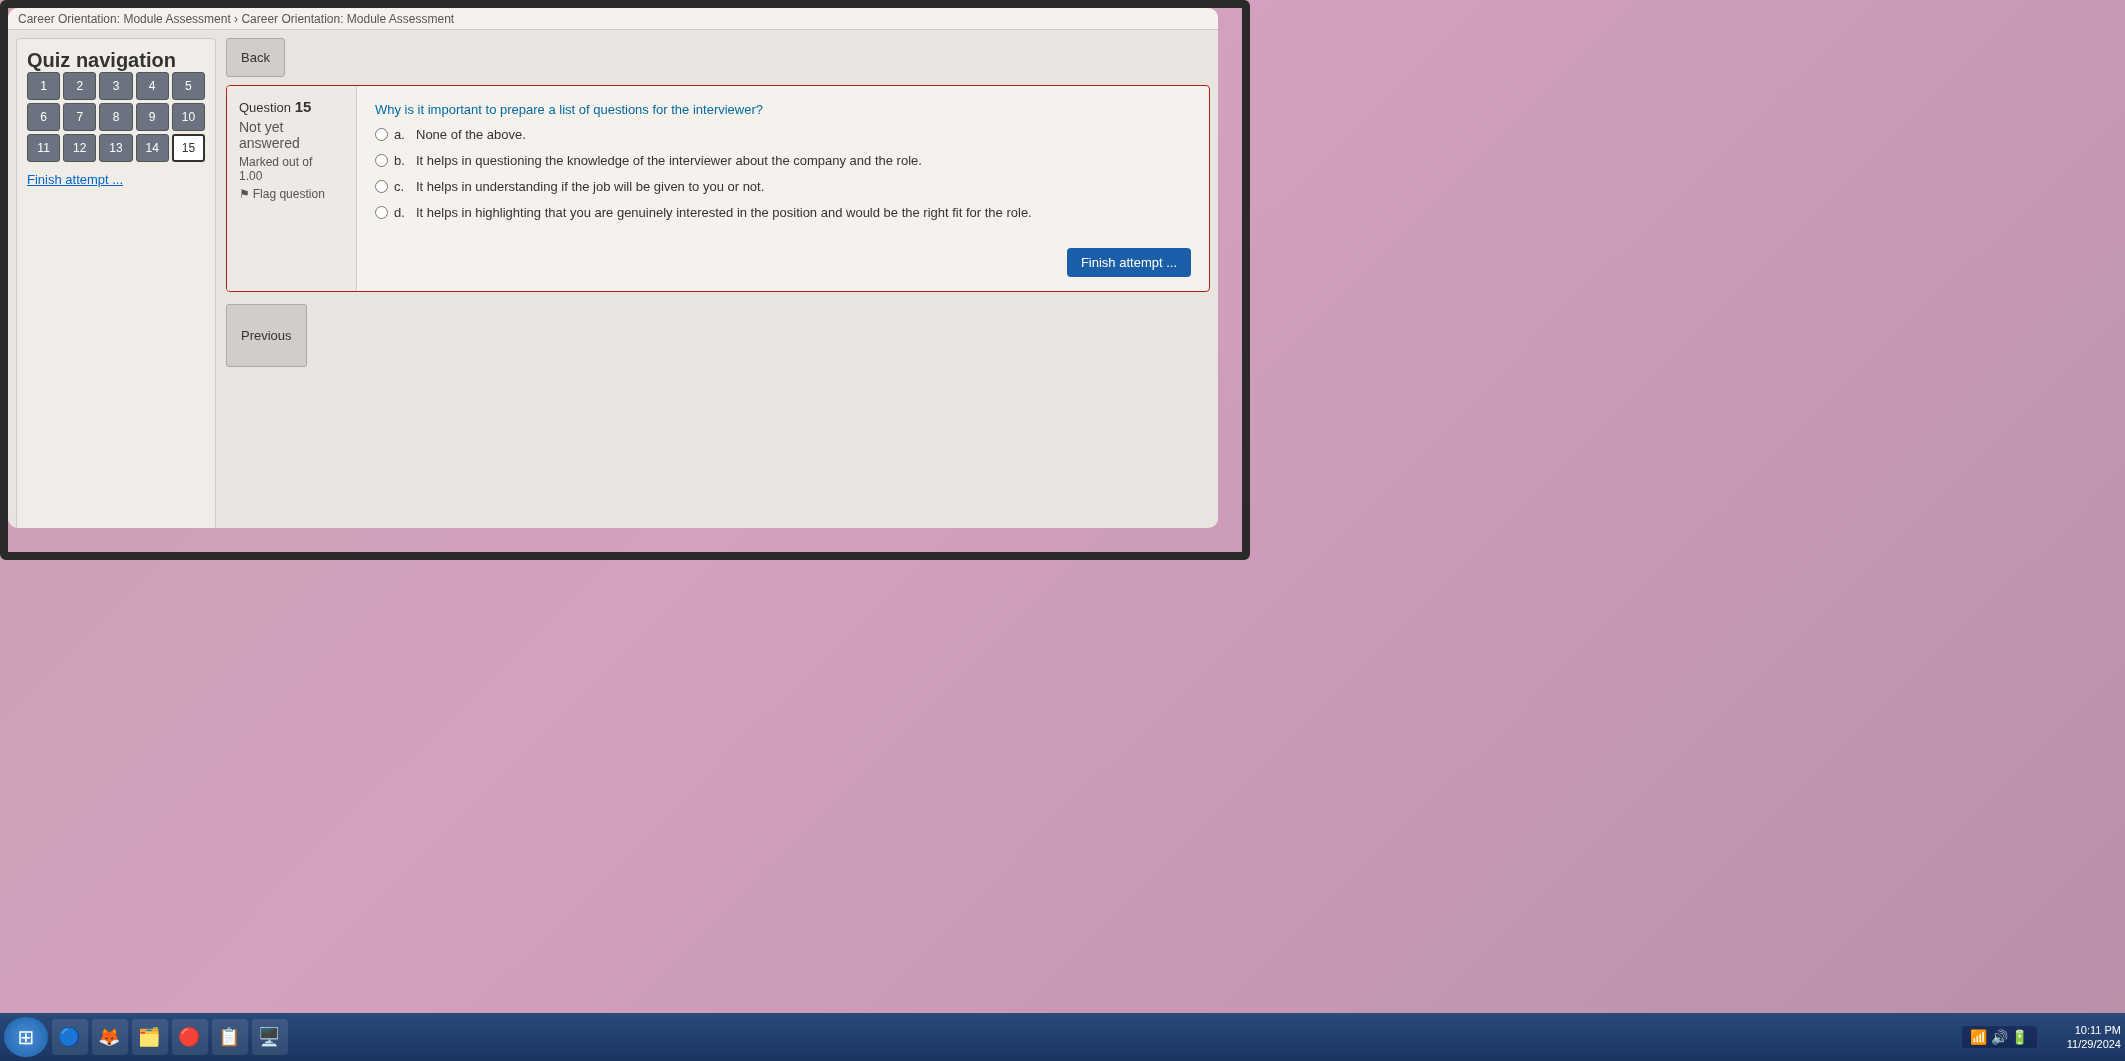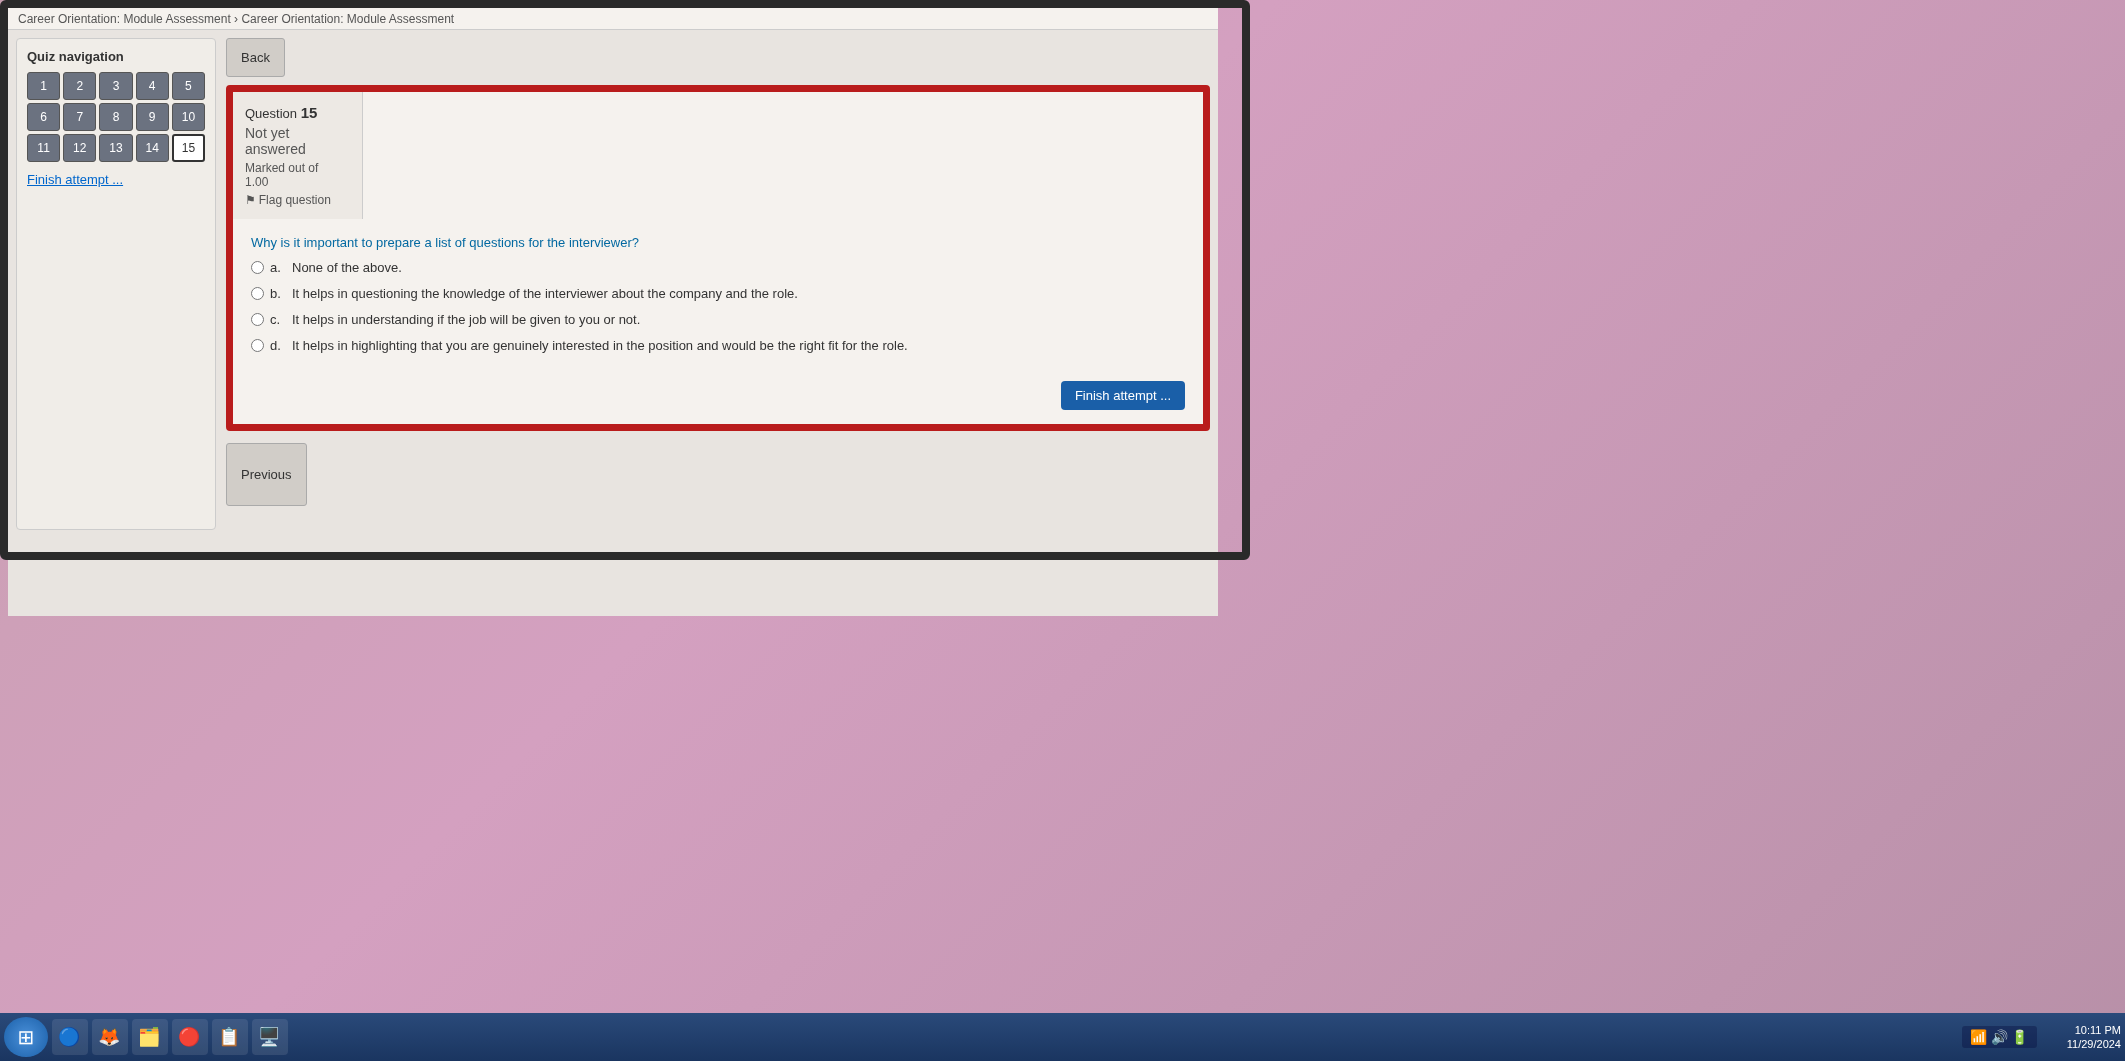--- a/index.html
+++ b/index.html
@@ -39,24 +39,23 @@
     .sidebar {
       width: 200px;
       background: #f0ede8;
       border: 1px solid #ccc;
       border-radius: 4px;
       padding: 10px;
       flex-shrink: 0;
     }
 
     .sidebar-title {
-      font-size: 13px;
+      font-size: 20px;
       font-weight: bold;
       color: #333;
-      margin-bottom: 8px;
     }
 
     .quiz-nav-grid {
       display: grid;
       grid-template-columns: repeat(5, 1fr);
       gap: 3px;
       margin-bottom: 10px;
     }
 
     .nav-btn {
@@ -105,24 +104,24 @@
       border-radius: 3px;
       padding: 11px 14px;
       font-size: 13px;
       cursor: pointer;
       color: #333;
       width: fit-content;
     }
 
     .question-card {
       background: #f5f2ee;
-      border: 7px solid #b91c1c;
+      border: 1px solid #b91c1c;
       border-radius: 4px;
       display: flex;
-      flex-direction: column;
+      flex-direction: row;
       overflow: hidden;
     }
 
     .question-meta {
       width: 130px;
       padding: 12px;
       border-right: 1px solid #ccc;
       flex-shrink: 0;
       background: #ede9e4;
     }
@@ -314,23 +313,24 @@
       background: linear-gradient(135deg, #c8a0b0 0%, #d4a0c0 40%, #b890a8 100%);
       z-index: -1;
     }
 
     
     .screen-content {
       position: absolute;
       top: 8px;
       left: 8px;
       width: 1210px;
-      height: 608px;
+      height: 520px;
       background: #e8e4e0;
       overflow: hidden;
+      border-radius: 10px;
     }
 
     .option-letter {
       font-weight: normal;
       min-width: 16px;
     }
   </style>
 </head>
 <body>
 

